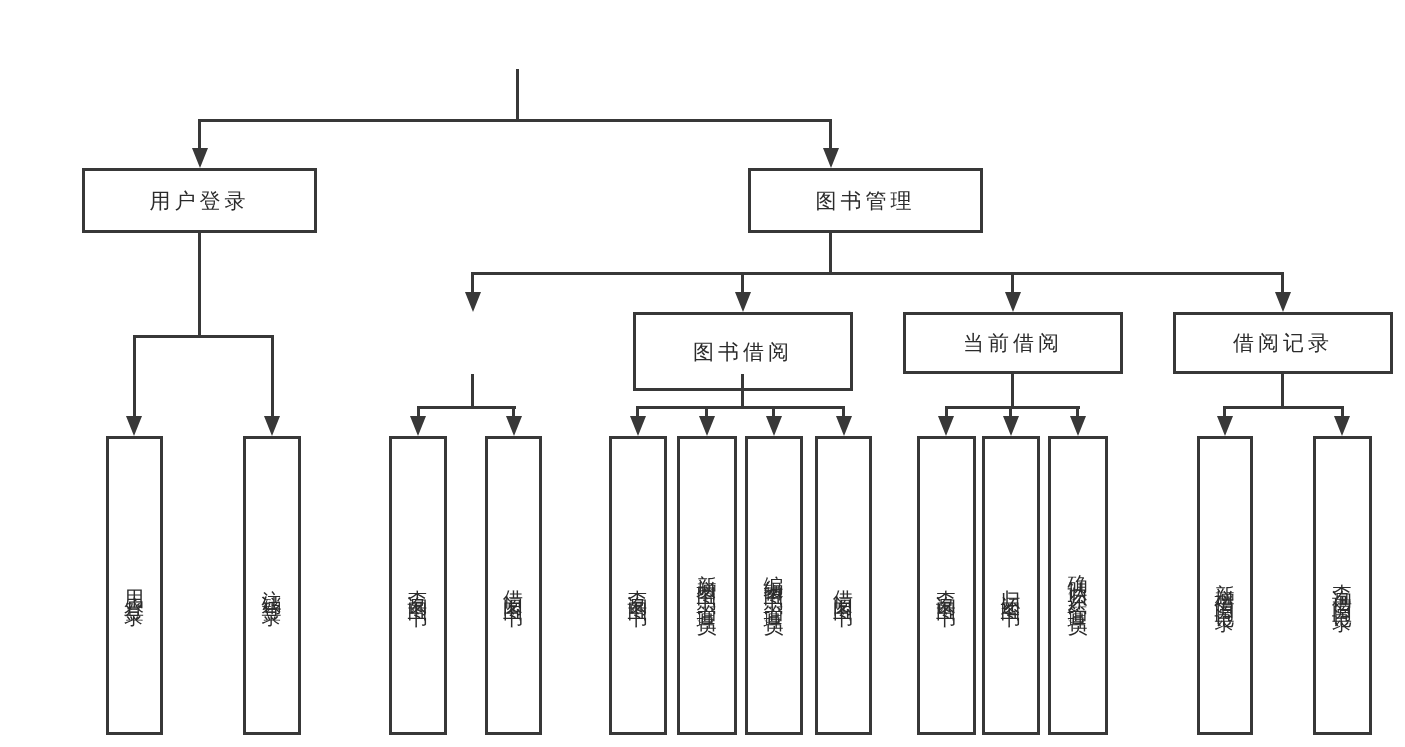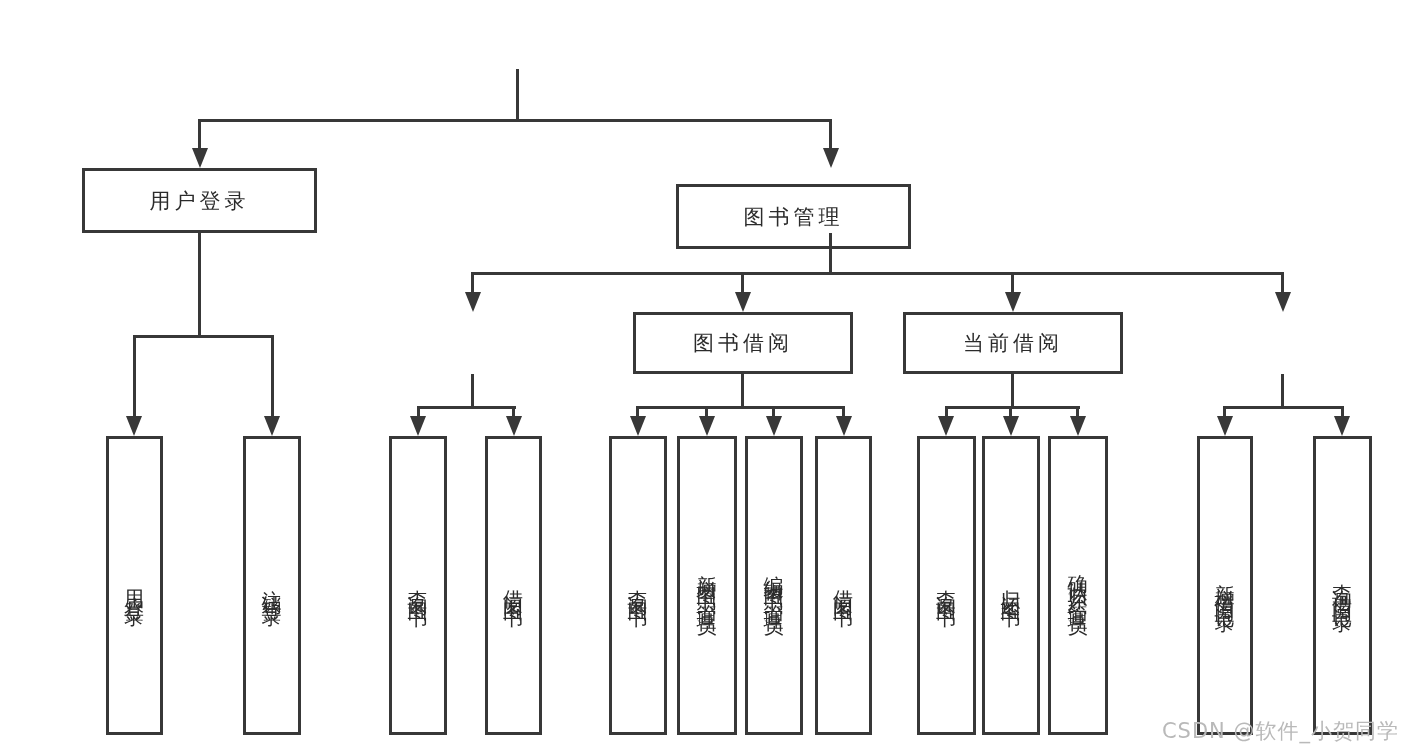--- a/index.html
+++ b/index.html
@@ -60,33 +60,36 @@
 </head>
 <body>
 
 <div class="stage">
 
 
   <div class="box" style="left:82px;top:168px;width:235px;height:65px;">
     <span>用户登录</span>
   </div>
 
-  <div class="box" style="left:676px;top:168px;width:235px;height:65px;margin-top:16px;">
+  <div class="box" style="left:748px;top:168px;width:235px;height:65px;">
     <span>图书管理</span>
   </div>
 
 
-  <div class="box" style="left:633px;top:312px;width:220px;height:62px;">
+  <div class="box" style="left:633px;top:312px;width:220px;height:79px;">
     <span>图书借阅</span>
   </div>
 
   <div class="box" style="left:903px;top:312px;width:220px;height:62px;">
     <span>当前借阅</span>
   </div>
 
+  <div class="box" style="left:1173px;top:312px;width:220px;height:62px;">
+    <span>借阅记录</span>
+  </div>
 
   <div class="vbox" style="left:106px;width:57px;">
     <span class="vtext">用户登录</span>
   </div>
   <div class="vbox" style="left:243px;width:58px;">
     <span class="vtext">注销登录</span>
   </div>
 
   <div class="vbox" style="left:389px;width:58px;">
     <span class="vtext">查询图书</span>
@@ -177,15 +180,14 @@
   <div class="vline" style="left:1076px;top:406px;height:12px;"></div>
   <div class="arrow" style="left:1070px;top:416px;"></div>
 
   <div class="vline" style="left:1281px;top:374px;height:32px;"></div>
   <div class="hline" style="left:1223px;top:406px;width:121px;"></div>
   <div class="vline" style="left:1223px;top:406px;height:12px;"></div>
   <div class="arrow" style="left:1217px;top:416px;"></div>
   <div class="vline" style="left:1341px;top:406px;height:12px;"></div>
   <div class="arrow" style="left:1334px;top:416px;"></div>
 
-  <div class="watermark">CSDN @软件_小贺同学</div>
 
 </div>
 
 </body></html>

